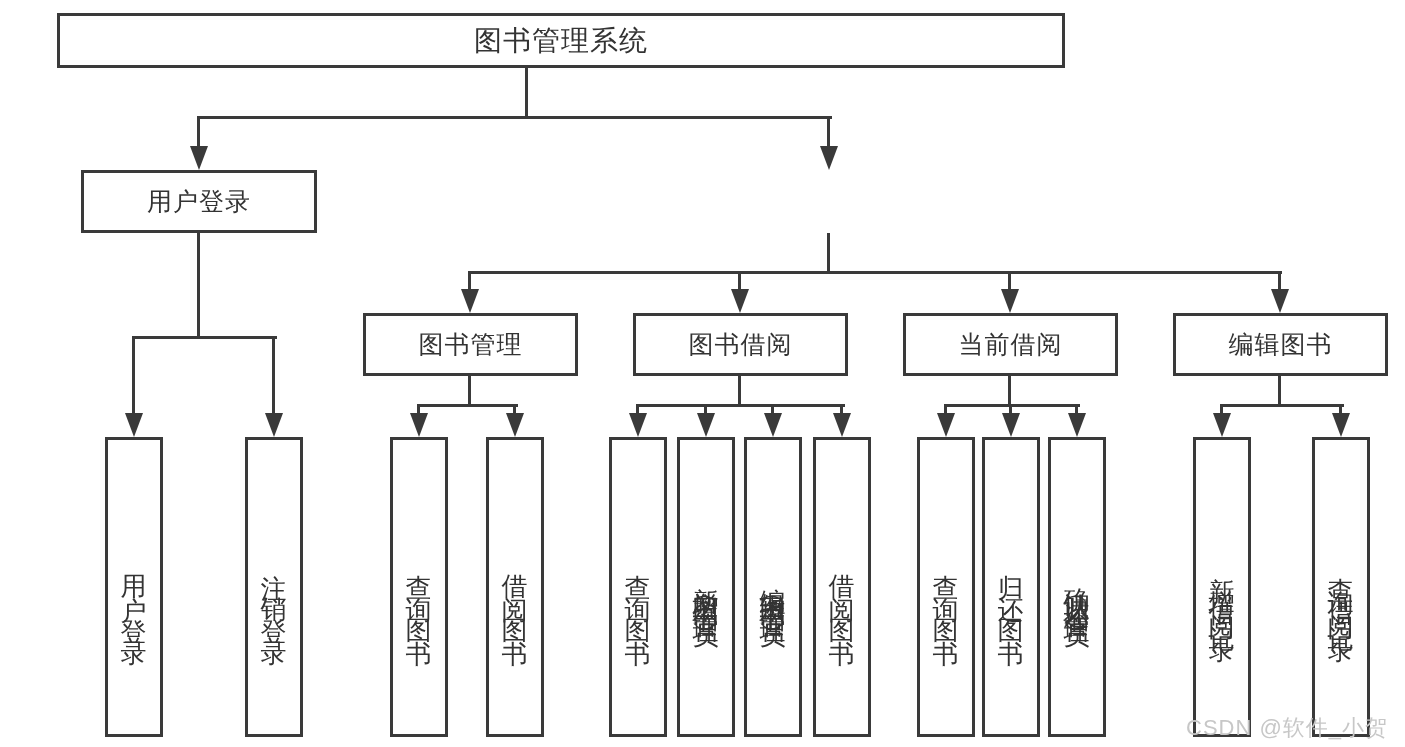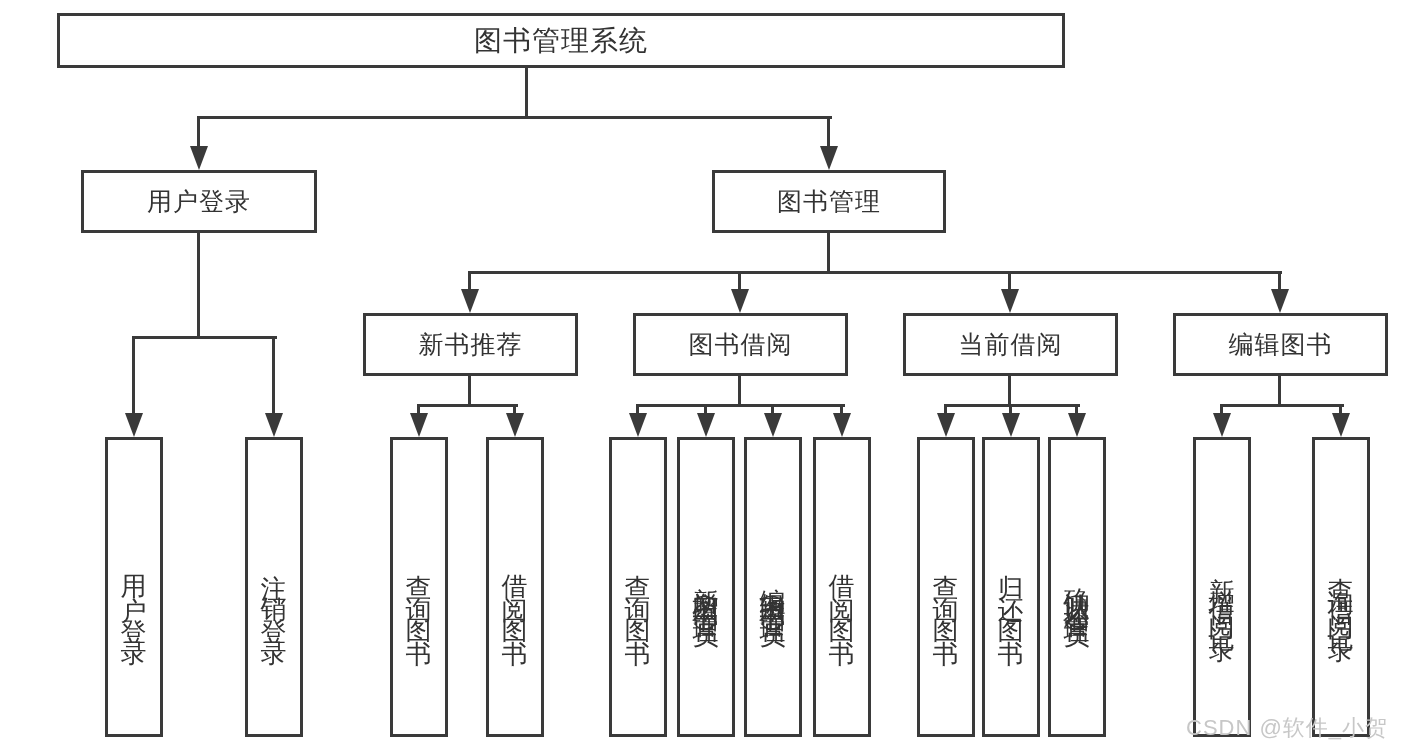--- a/index.html
+++ b/index.html
@@ -97,26 +97,23 @@
   <div class="arrow" style="left:1213px;top:413px;"></div>
   <div class="arrow" style="left:1332px;top:413px;"></div>
 
   <div class="node title-node" style="left:16px;top:13px;width:1008px;height:55px;margin-left:41px;">
     <span>图书管理系统</span>
   </div>
 
   <div class="node" style="left:81px;top:170px;width:236px;height:63px;">
     <span>用户登录</span>
   </div>
-  <div class="node" style="left:712px;top:170px;width:234px;height:63px;">
-    <span>图书管理</span>
-  </div>
 
   <div class="node" style="left:363px;top:313px;width:215px;height:63px;">
-    <span>新书推荐</span>
+    <span>图书管理</span>
   </div>
   <div class="node" style="left:633px;top:313px;width:215px;height:63px;">
     <span>图书借阅</span>
   </div>
   <div class="node" style="left:903px;top:313px;width:215px;height:63px;">
     <span>当前借阅</span>
   </div>
   <div class="node" style="left:1173px;top:313px;width:215px;height:63px;">
     <span>编辑图书</span>
   </div>

